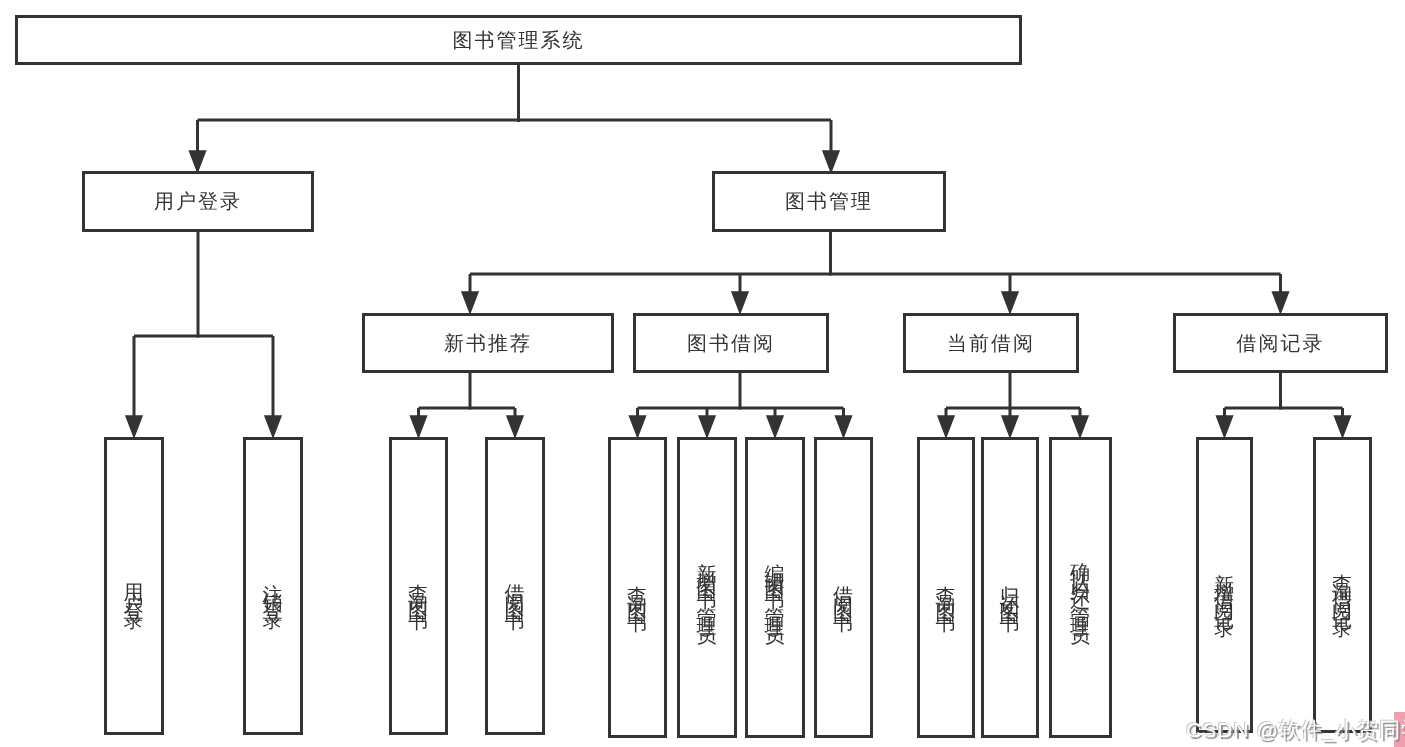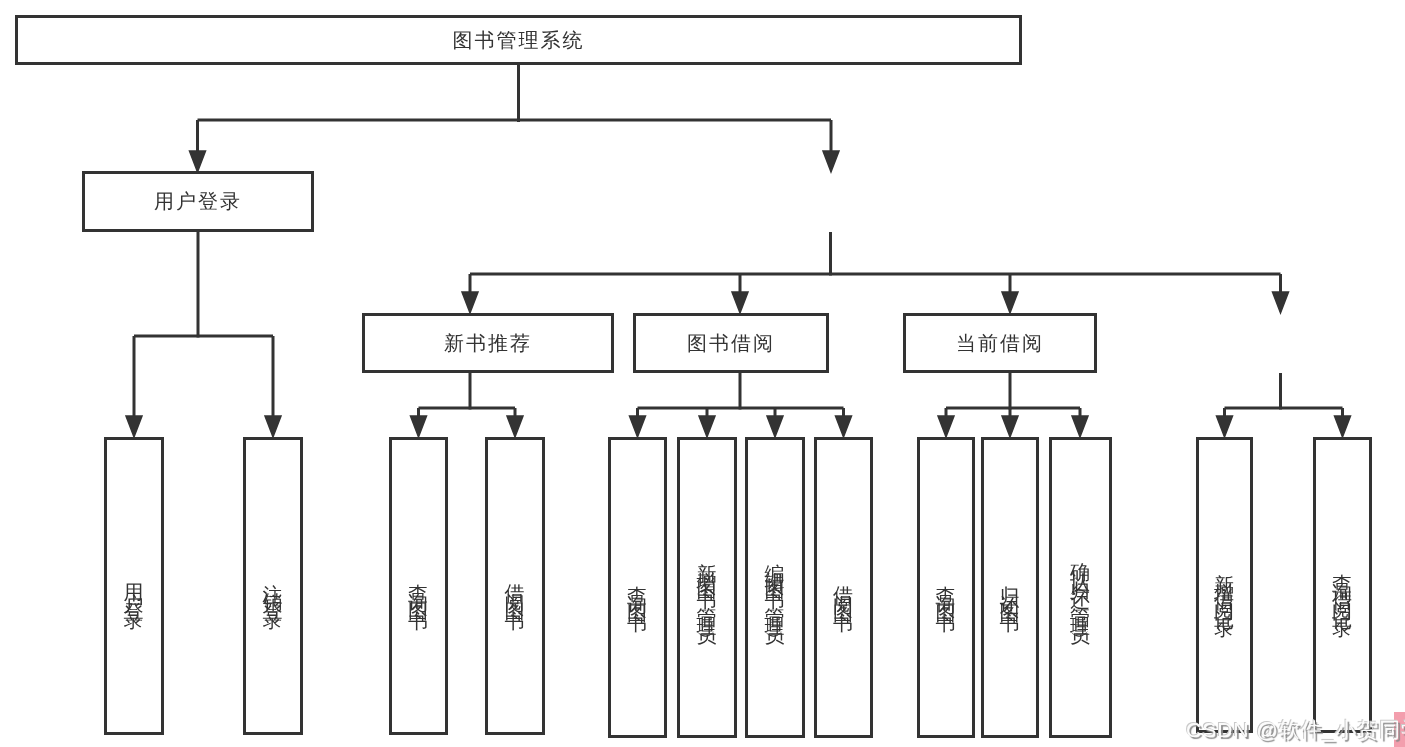--- a/index.html
+++ b/index.html
@@ -123,24 +123,26 @@
       <path d="M1224.5 408 V420"></path>
       <polygon points="1216.5,416 1232.5,416 1224.5,437"></polygon>
       <path d="M1342.5 408 V420"></path>
       <polygon points="1334.5,416 1350.5,416 1342.5,437"></polygon>
     </g>
   </svg>
 
   <div class="node h" style="left:15px;top:15px;width:1007px;height:50px">图书管理系统</div>
 
   <div class="node h" style="left:82px;top:171px;width:232px;height:61px">用户登录</div>
+  <div class="node h" style="left:712px;top:171px;width:234px;height:61px">图书管理</div>
 
   <div class="node h" style="left:362px;top:313px;width:252px;height:60px">新书推荐</div>
   <div class="node h" style="left:633px;top:313px;width:196px;height:60px">图书借阅</div>
-  <div class="node h" style="left:903px;top:313px;width:194px;height:60px">当前借阅</div>
+  <div class="node h" style="left:903px;top:313px;width:176px;height:60px">当前借阅</div>
+  <div class="node h" style="left:1173px;top:313px;width:215px;height:60px">借阅记录</div>
 
   <div class="node v" style="left:104px;top:437px;width:60px;height:298px">用户登录</div>
   <div class="node v" style="left:243px;top:437px;width:60px;height:298px">注销登录</div>
 
   <div class="node v" style="left:389px;top:437px;width:59px;height:298px">查询图书</div>
   <div class="node v" style="left:485px;top:437px;width:60px;height:298px">借阅图书</div>
 
   <div class="node v" style="left:608px;top:437px;width:59px;height:301px">查询图书</div>
   <div class="node v" style="left:677px;top:437px;width:60px;height:301px">新增图书（管理员）</div>
   <div class="node v" style="left:745px;top:437px;width:60px;height:301px">编辑图书（管理员）</div>

